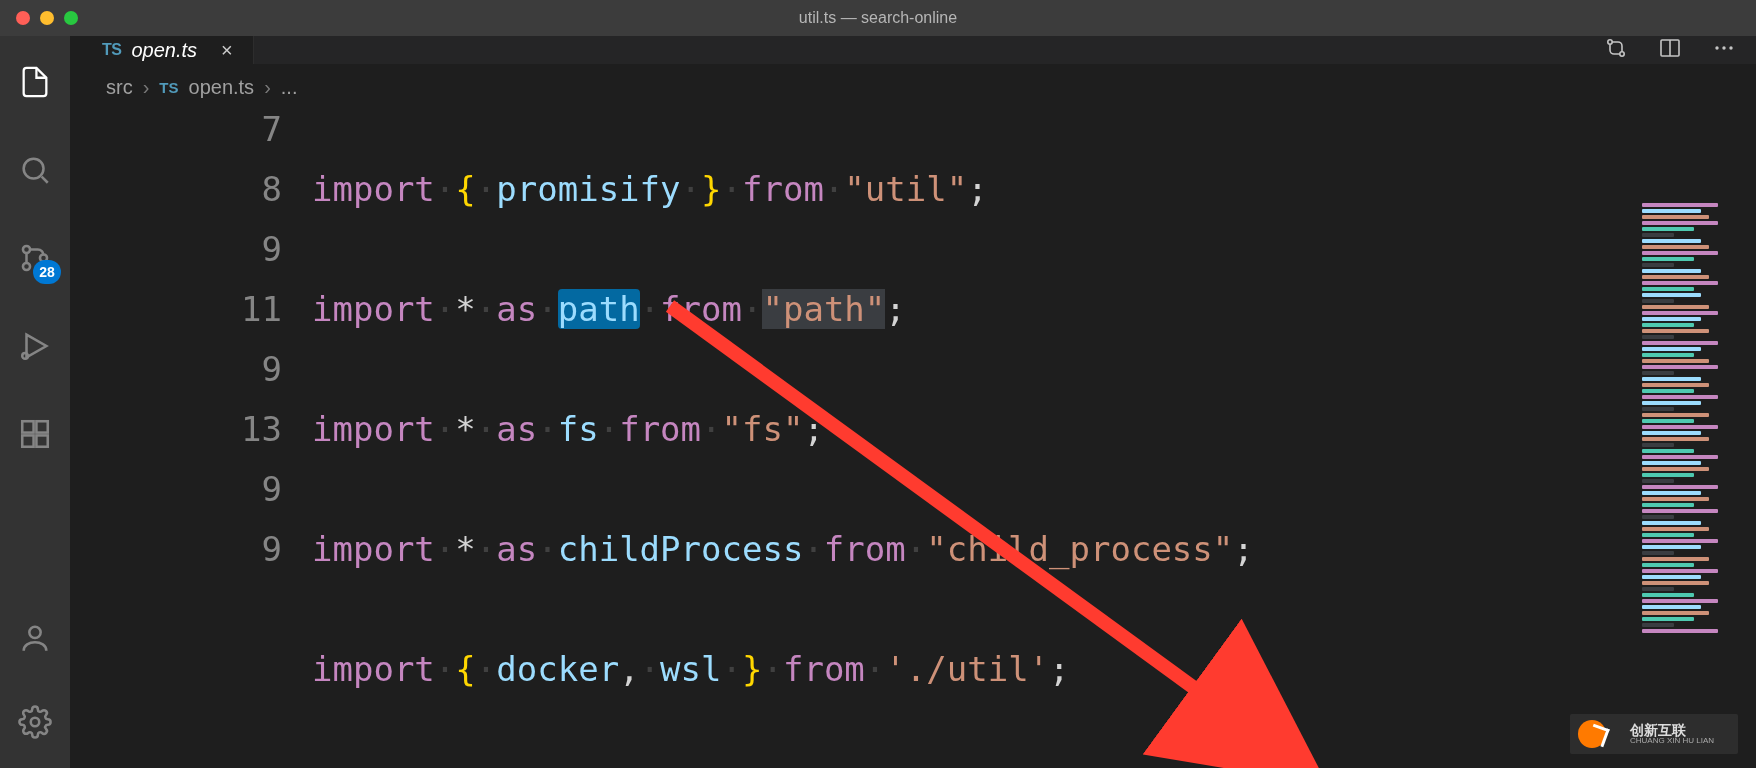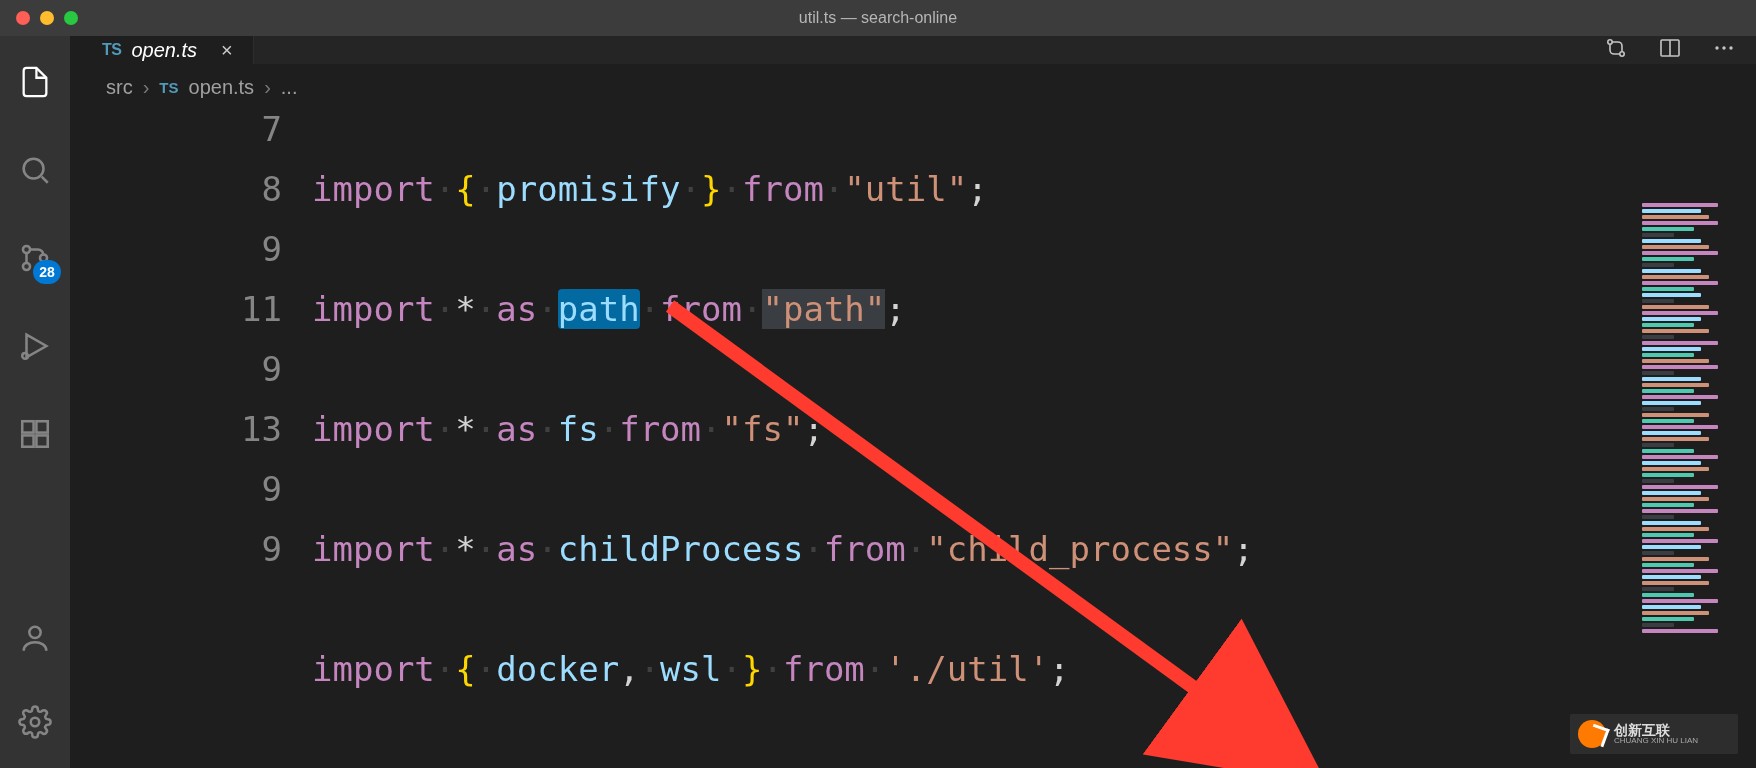--- a/index.html
+++ b/index.html
@@ -109,21 +109,21 @@
   .mm-line { height:4px; margin-bottom:2px; border-radius:1px; }
   .mm-a{background:#c586c0;width:70%;} .mm-b{background:#9cdcfe;width:55%;}
   .mm-c{background:#ce9178;width:62%;} .mm-d{background:#4ec9b0;width:48%;}
   .mm-e{background:#3a3d41;width:30%;}
 
   .annotation-arrow { position:absolute; left:590px; top:260px; pointer-events:none; }
 
   .watermark {
     position:absolute; right:18px; bottom:14px;
     width:168px; height:40px; background:rgba(255,255,255,0.07);
-    display:flex; align-items:center; gap:8px; padding:4px 8px;
+    display:flex; align-items:center; gap:24px; padding:4px 8px;
     border-radius:2px;
   }
   .watermark .wlogo {
     width:28px;height:28px;background:#ff7a00;border-radius:50%;position:relative;
   }
   .watermark .wlogo::after{content:"";position:absolute;left:12px;top:6px;width:14px;height:16px;border:3px solid #fff;border-left:none;border-bottom:none;transform:rotate(20deg);}
   .watermark .wtext{display:flex;flex-direction:column;line-height:1;}
   .watermark .wtext .l1{font-size:14px;color:#ddd;font-weight:600;}
   .watermark .wtext .l2{font-size:8px;color:#aaa;}
 </style>

